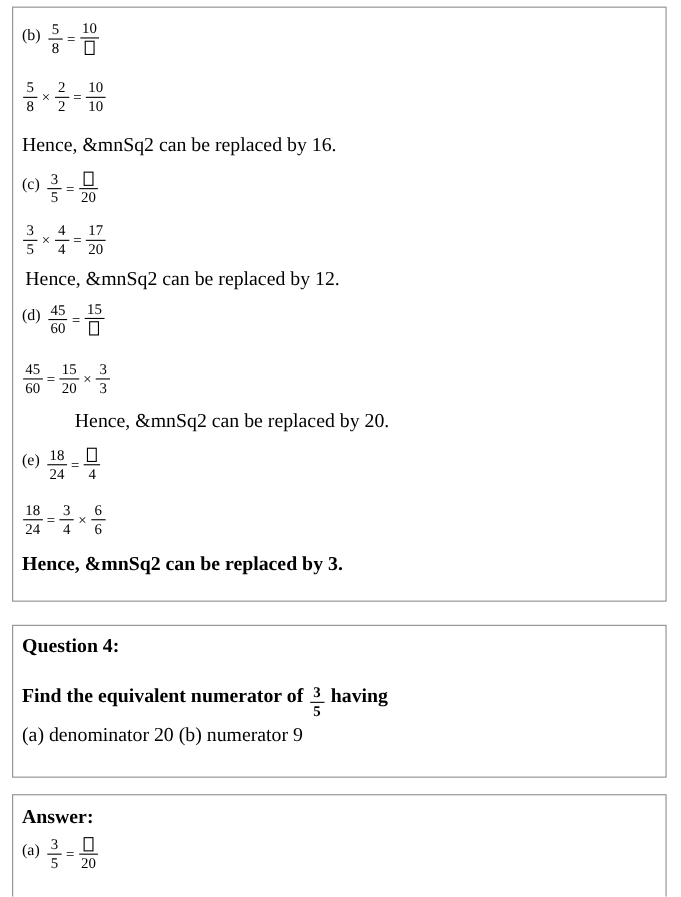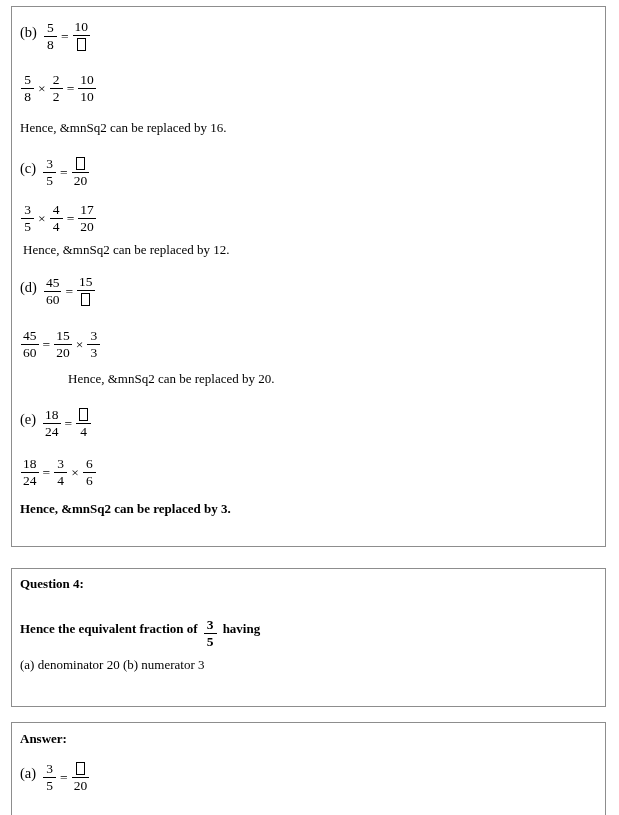--- a/index.html
+++ b/index.html
@@ -31,21 +31,21 @@
     border: 1px solid #8d8d8d;
     box-sizing: border-box;
     background: #ffffff;
   }
   #solution-box { top: 6px;   height: 541px; }
   #question-box { top: 568px; height: 139px; }
   #answer-box   { top: 722px; height: 96px;  }
 
   
   .ptext {
-    font-size: 13px;
+    font-size: 18px;
     line-height: 1.25;
     white-space: nowrap;
   }
   .bold { font-weight: bold; }
 
   .row {
     position: absolute;
     display: flex;
     align-items: baseline;
     white-space: nowrap;
@@ -280,32 +280,32 @@
 
     <div class="row ptext" style="left:8px; top:494px;font-weight:bold;">Hence, &amp;mnSq2 can be replaced by 3.</div>
 
   </div>
 
   <div class="box" id="question-box">
 
     <div class="row ptext bold" style="left:8px; top:7px;">Question 4:</div>
 
     <div class="row" style="left:8px; top:52px;">
-      <span class="ptext bold">Hence the equivalent fraction of</span>
+      <span class="ptext bold">Find the equivalent numerator of</span>
       <span class="math bold raise" style="top:-4px; margin:0 5px;">
         <span class="frac">
           <span class="num">3</span>
           <span class="bar"></span>
           <span class="den">5</span>
         </span>
       </span>
       <span class="ptext bold">having</span>
     </div>
 
-    <div class="row ptext" style="left:8px; top:88px;">(a) denominator 20 (b) numerator 3</div>
+    <div class="row ptext" style="left:8px; top:88px;">(a) denominator 20 (b) numerator 9</div>
 
   </div>
 
   <div class="box" id="answer-box">
 
     <div class="row ptext bold" style="left:8px; top:8px;">Answer:</div>
 
     <div class="row" style="left:8px; top:42px;">
       <span class="label">(a)</span>
       <span class="math raise">

